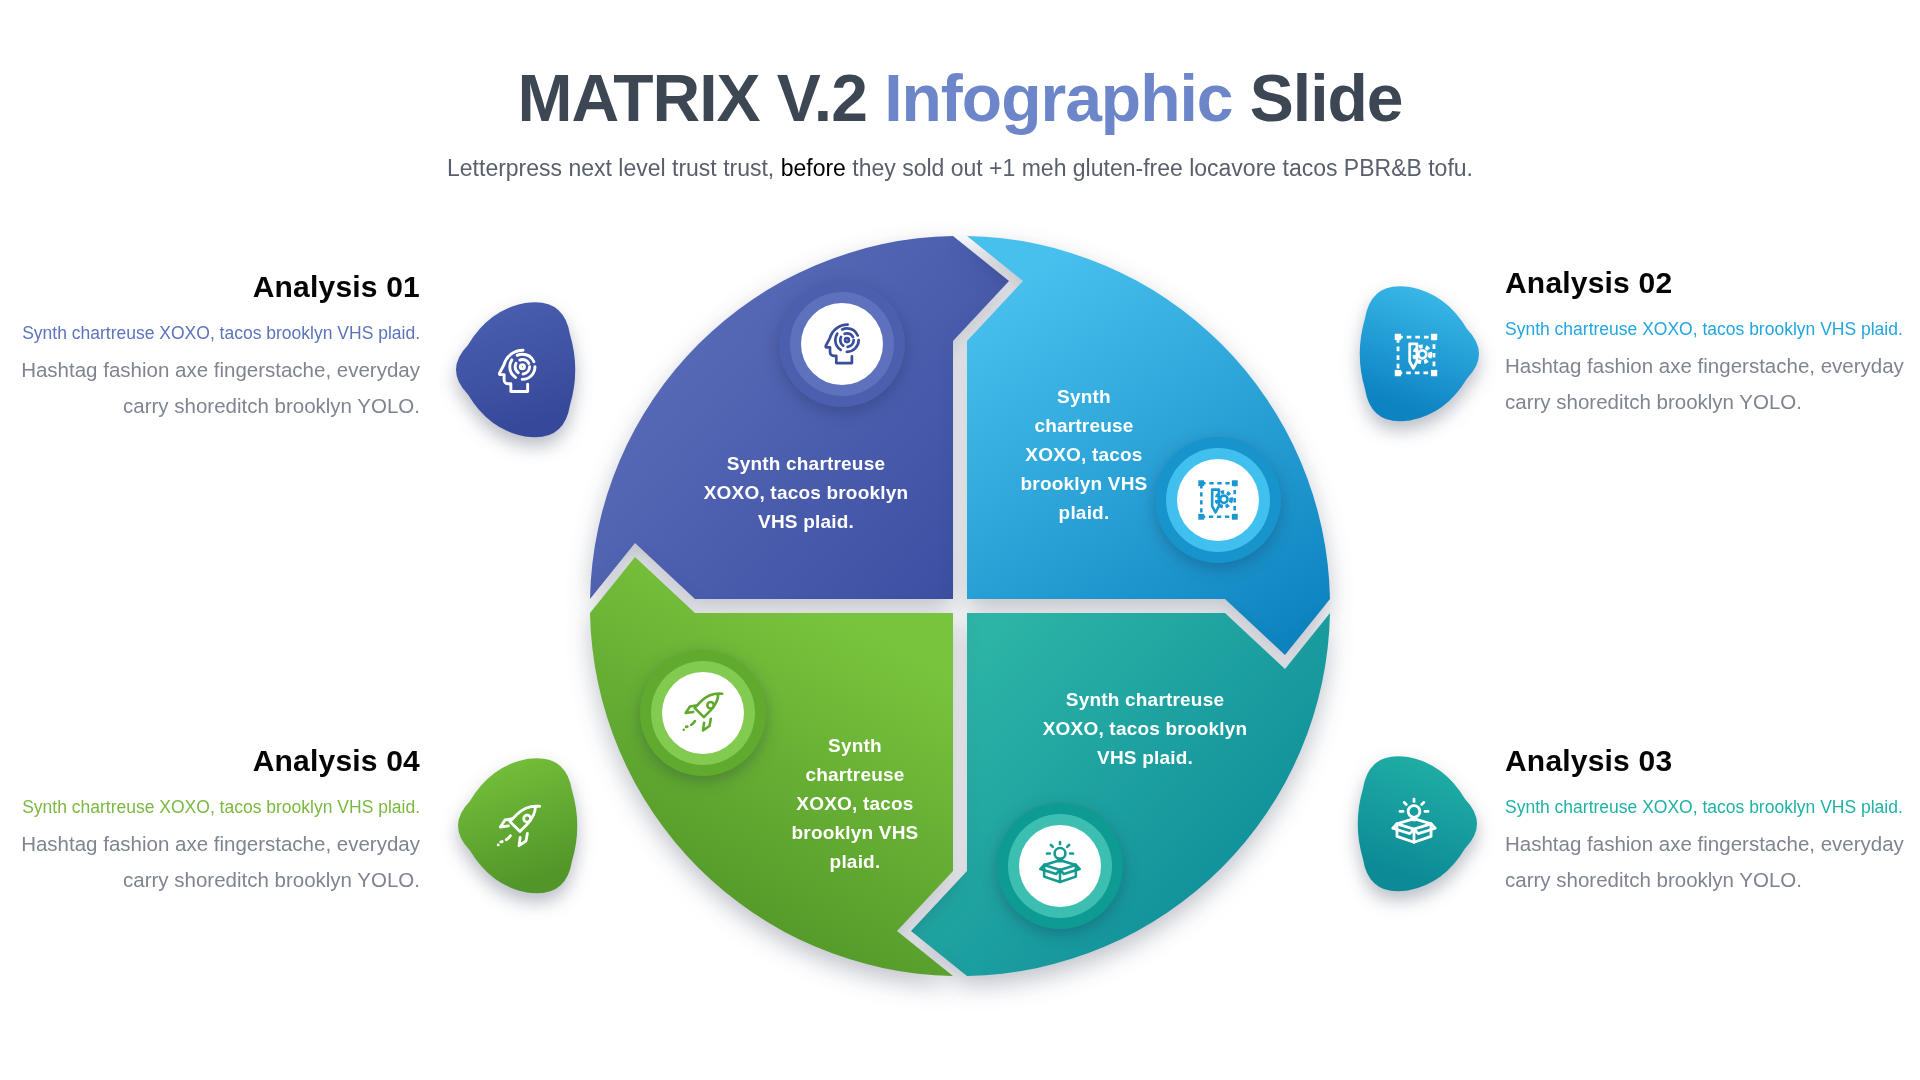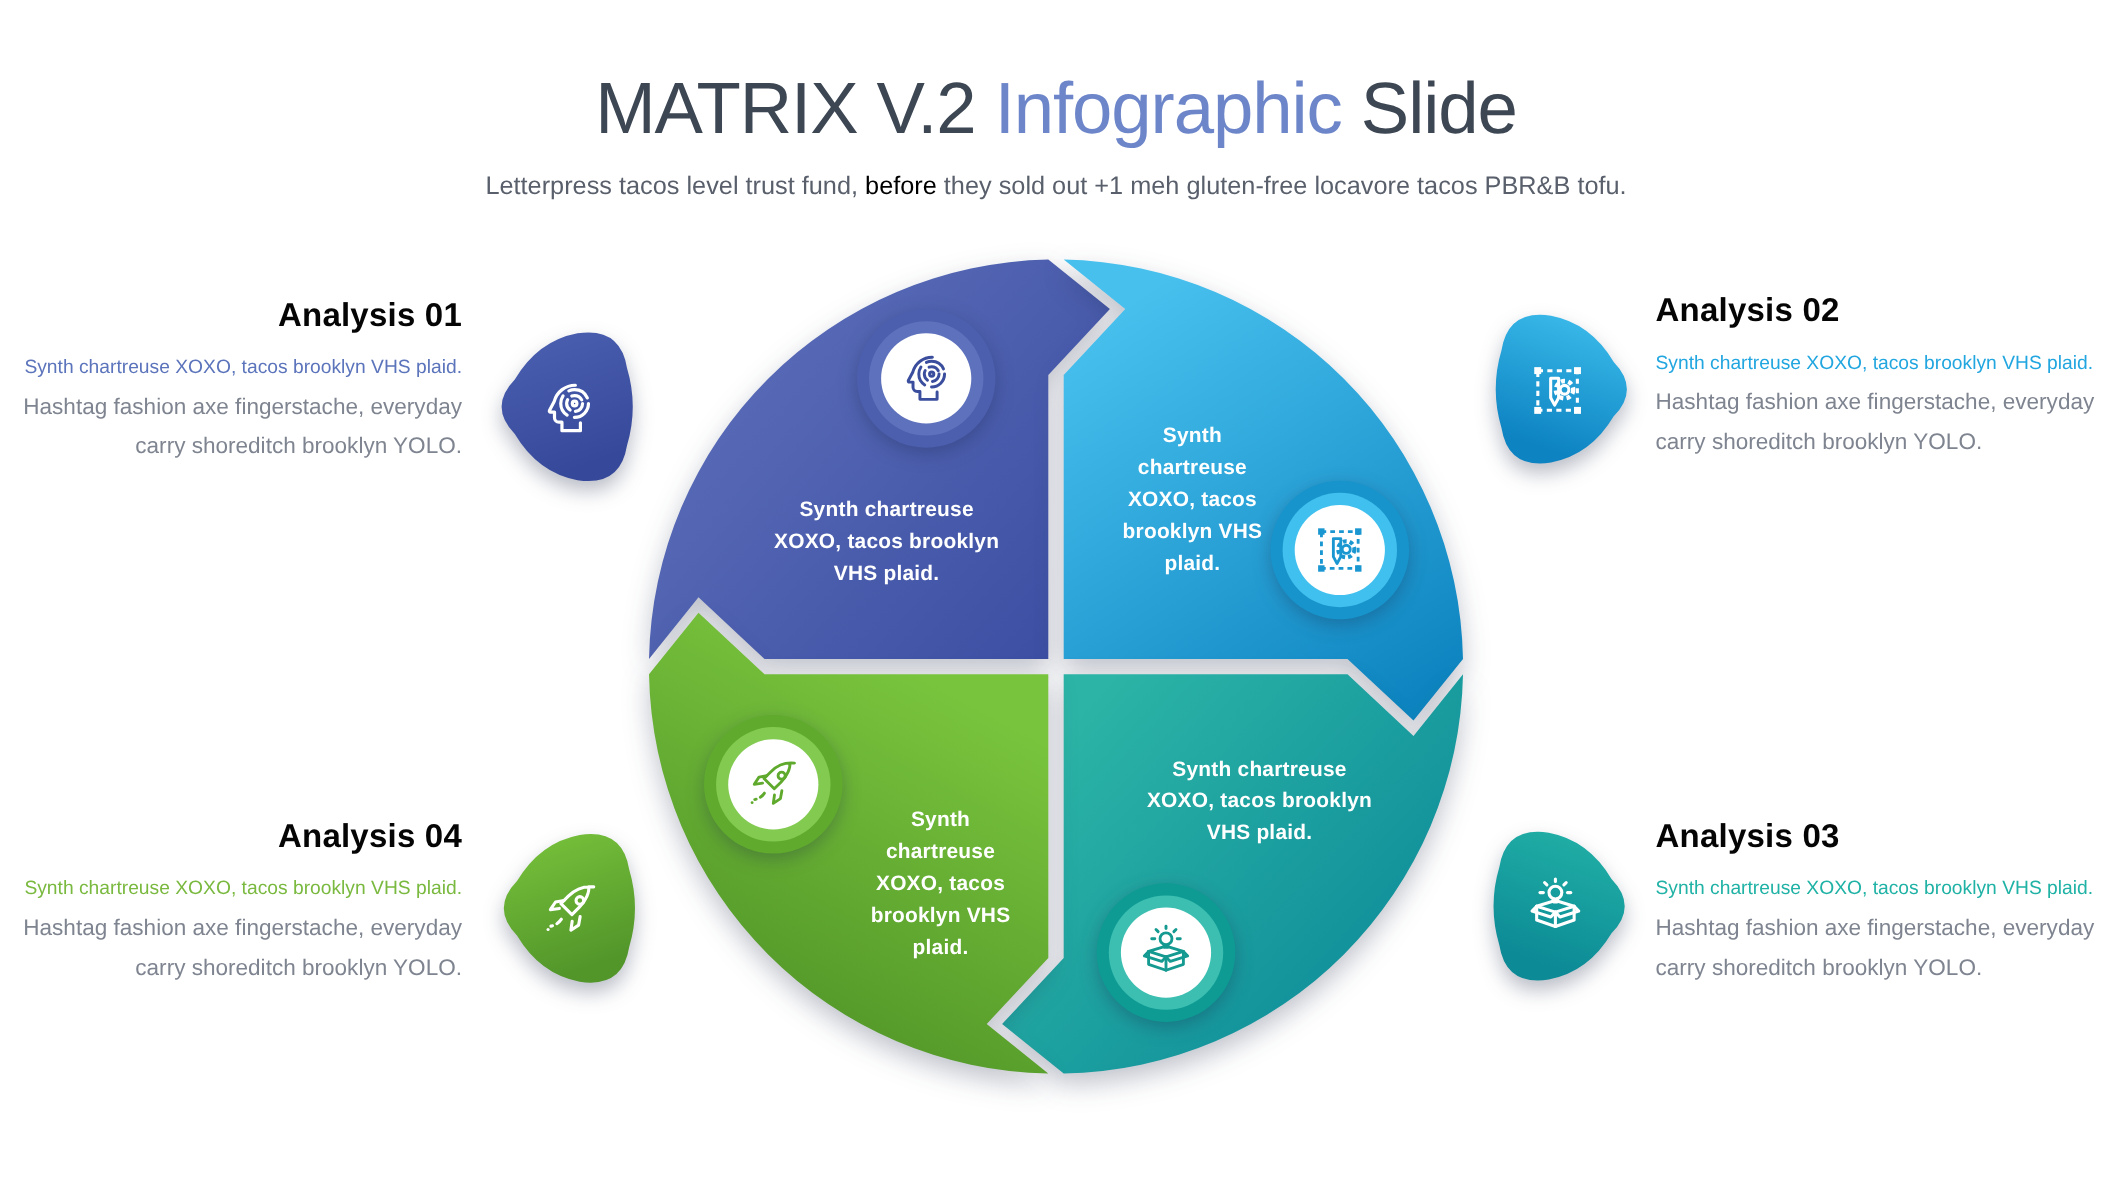--- a/index.html
+++ b/index.html
@@ -4,21 +4,21 @@
 <style>
   html,body{margin:0;padding:0;}
   body{
     width:1920px;height:1080px;position:relative;overflow:hidden;
     background:#ffffff;
     font-family:"Liberation Sans","DejaVu Sans",sans-serif;
   }
   
   .slide-title{
     position:absolute;top:62px;left:0;width:100%;text-align:center;
-    font-size:66px;font-weight:400;letter-spacing:-1px;color:#3d4754;line-height:1.1;
+    font-size:66px;font-weight:700;letter-spacing:-1px;color:#3d4754;line-height:1.1;
   }
   .slide-title .accent{color:#6d86ca;}
   .slide-subtitle{
     position:absolute;top:155px;left:0;width:100%;text-align:center;
     font-size:23px;color:#59606c;
   }
   .slide-subtitle .accent{color:#000000;}
   
   .wheel{position:absolute;left:560px;top:206px;width:800px;height:800px;}
   .wheel svg.wheel-svg{position:absolute;left:0;top:0;overflow:visible;}
@@ -114,21 +114,21 @@
         <path d="M3.1 19.7h.01"></path>
       </g>
     </symbol>
   </defs>
 </svg>
 
 <div class="slide-title">
   <span>MATRIX V.2 </span><span class="accent">Infographic</span><span> Slide</span>
 </div>
 <div class="slide-subtitle">
-  <span>Letterpress tacos level trust fund, </span><span class="accent">before</span><span> they sold out +1 meh gluten-free locavore tacos PBR&amp;B tofu.</span>
+  <span>Letterpress next level trust trust, </span><span class="accent">before</span><span> they sold out +1 meh gluten-free locavore tacos PBR&amp;B tofu.</span>
 </div>
 
 <div class="wheel">
   <svg class="wheel-svg" width="800" height="800" viewBox="0 0 800 800">
     <defs>
       <linearGradient id="gBlue" gradientUnits="userSpaceOnUse" x1="60" y1="80" x2="420" y2="400">
         <stop offset="0" stop-color="#5d6fba"></stop>
           <stop offset="1" stop-color="#3a4da1"></stop>
       </linearGradient>
       <linearGradient id="gCyan" gradientUnits="userSpaceOnUse" x1="480" y1="60" x2="720" y2="430">

